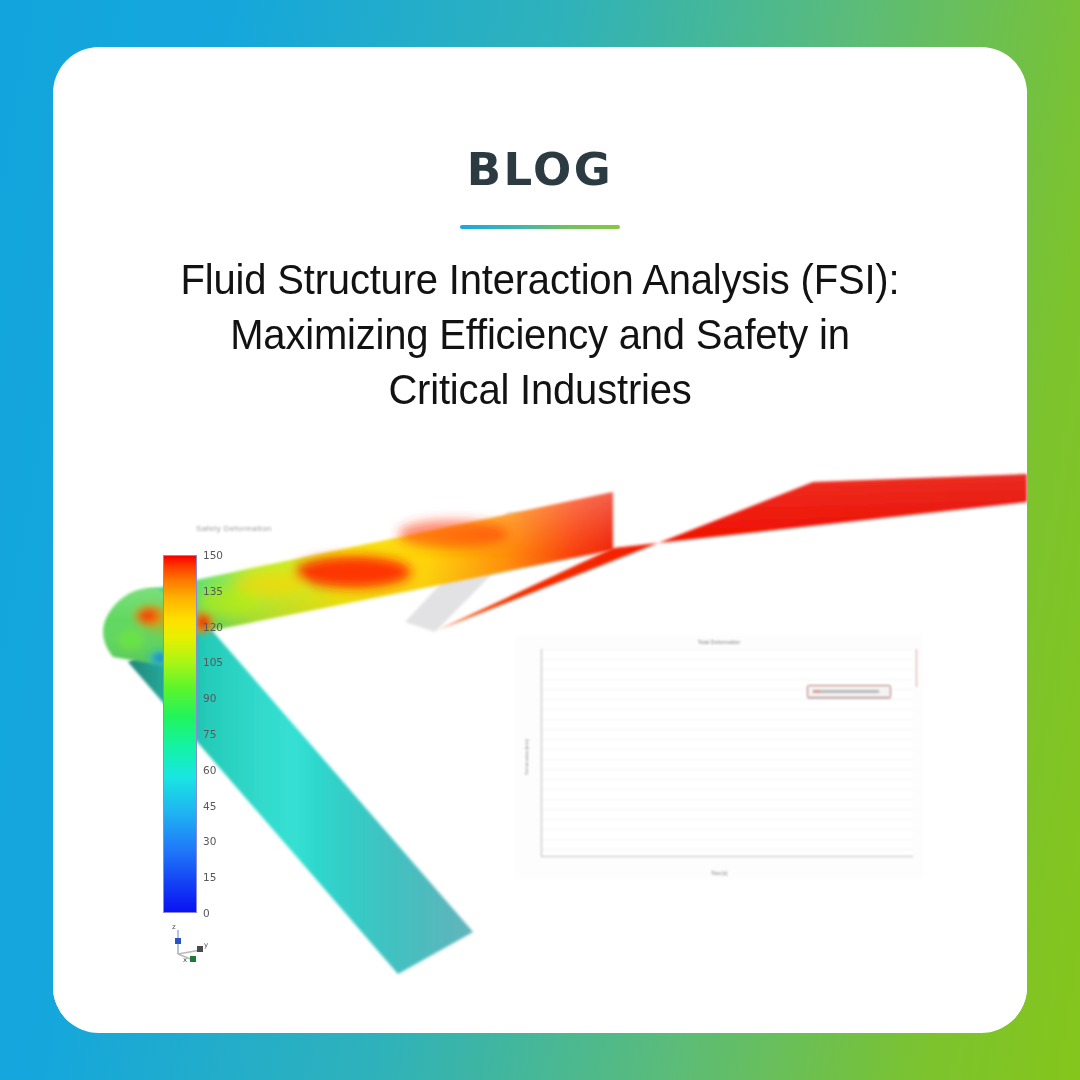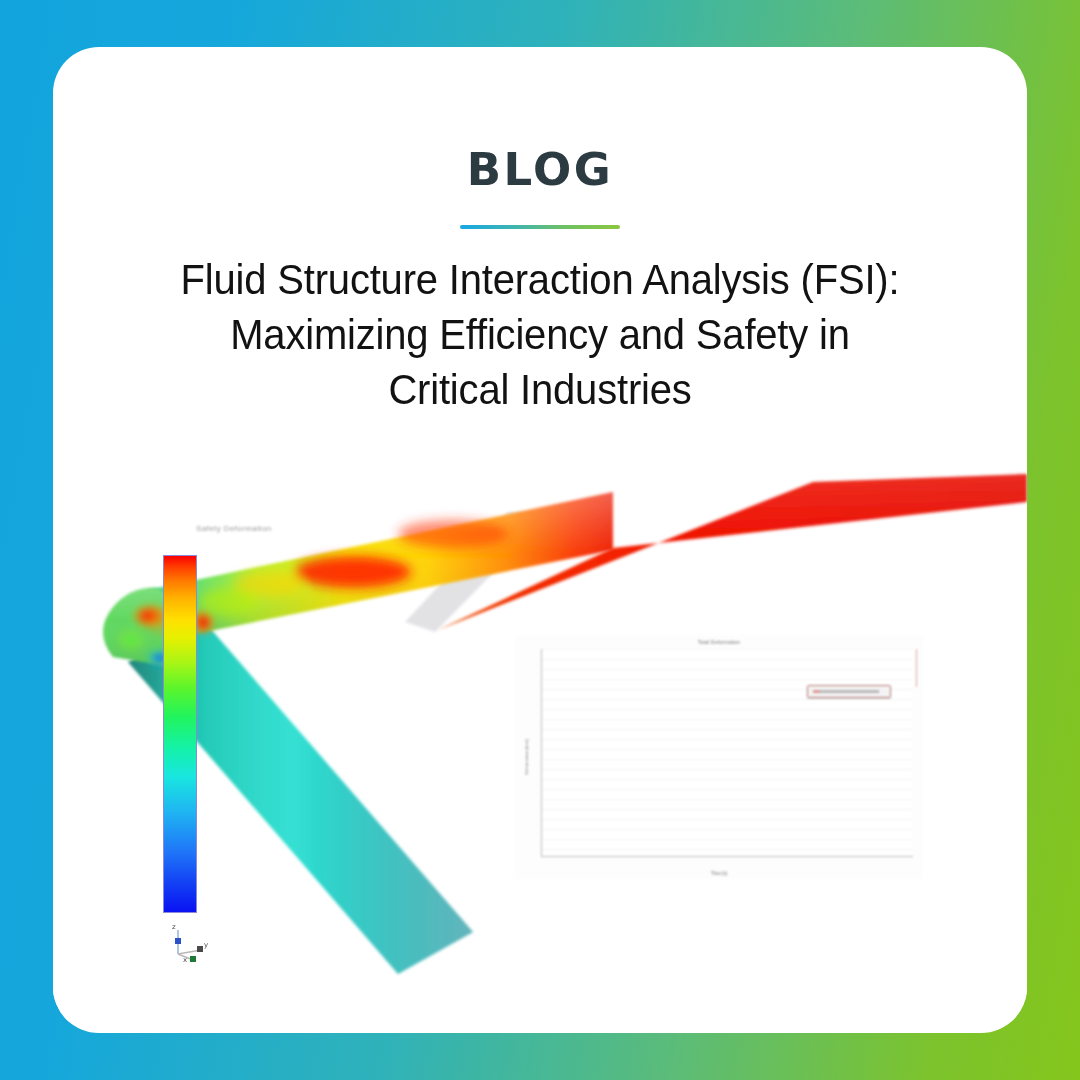--- a/index.html
+++ b/index.html
@@ -362,20 +362,33 @@
           <ellipse cx="175" cy="140" rx="30" ry="14" fill="#c3f000" opacity="0.55"></ellipse>
           <ellipse cx="118" cy="158" rx="26" ry="14" fill="#ff8a00" opacity="0.40"></ellipse>
           <ellipse cx="400" cy="72" rx="55" ry="14" fill="#ff3000" opacity="0.55"></ellipse>
         </g>
       </svg>
 
       <div class="cb-caption">Safety Deformation</div>
 
       <div class="colorbar"></div>
 
+      <div class="cb-ticks" id="cb-ticks">
+          <span style="top: 1px;">150</span>
+          <span style="top: 36.8px;">135</span>
+          <span style="top: 72.6px;">120</span>
+          <span style="top: 108.4px;">105</span>
+          <span style="top: 144.2px;">90</span>
+          <span style="top: 180px;">75</span>
+          <span style="top: 215.8px;">60</span>
+          <span style="top: 251.6px;">45</span>
+          <span style="top: 287.4px;">30</span>
+          <span style="top: 323.2px;">15</span>
+          <span style="top: 359px;">0</span>
+        </div>
 
       <svg class="triad" viewBox="0 0 46 42">
         <line x1="13" y1="34" x2="13" y2="10" stroke="#9db7d8" stroke-width="1.6"></line>
         <line x1="13" y1="34" x2="36" y2="30" stroke="#b9b9b9" stroke-width="1.6"></line>
         <line x1="13" y1="34" x2="28" y2="40" stroke="#b9b9b9" stroke-width="1.6"></line>
         <rect x="10" y="18" width="6" height="6" fill="#2a52c4"></rect>
         <rect x="32" y="26" width="6" height="6" fill="#4a4a4a"></rect>
         <rect x="25" y="36" width="6" height="6" fill="#1f7a3a"></rect>
         <text x="7" y="9" font-size="7" fill="#4a4a4a" font-family="DejaVu Sans, sans-serif">z</text>
         <text x="39" y="27" font-size="7" fill="#4a4a4a" font-family="DejaVu Sans, sans-serif">y</text>

